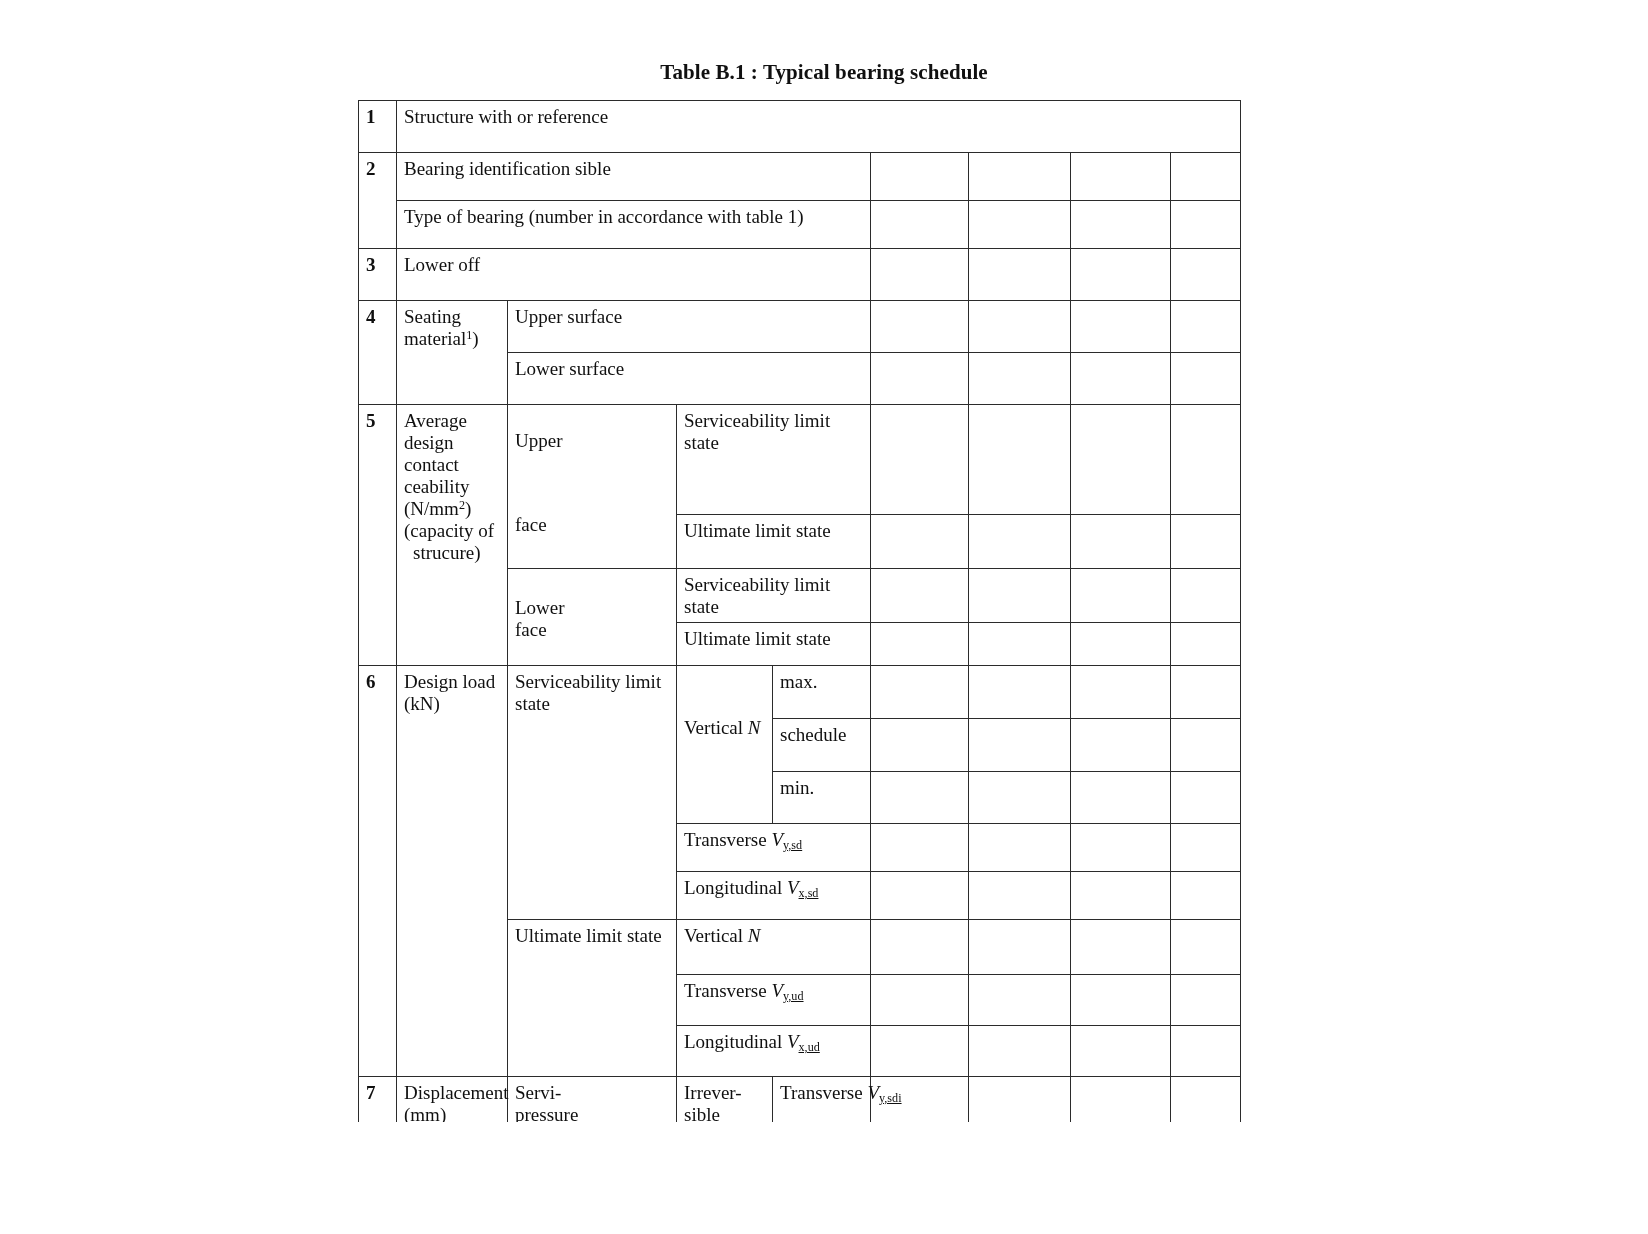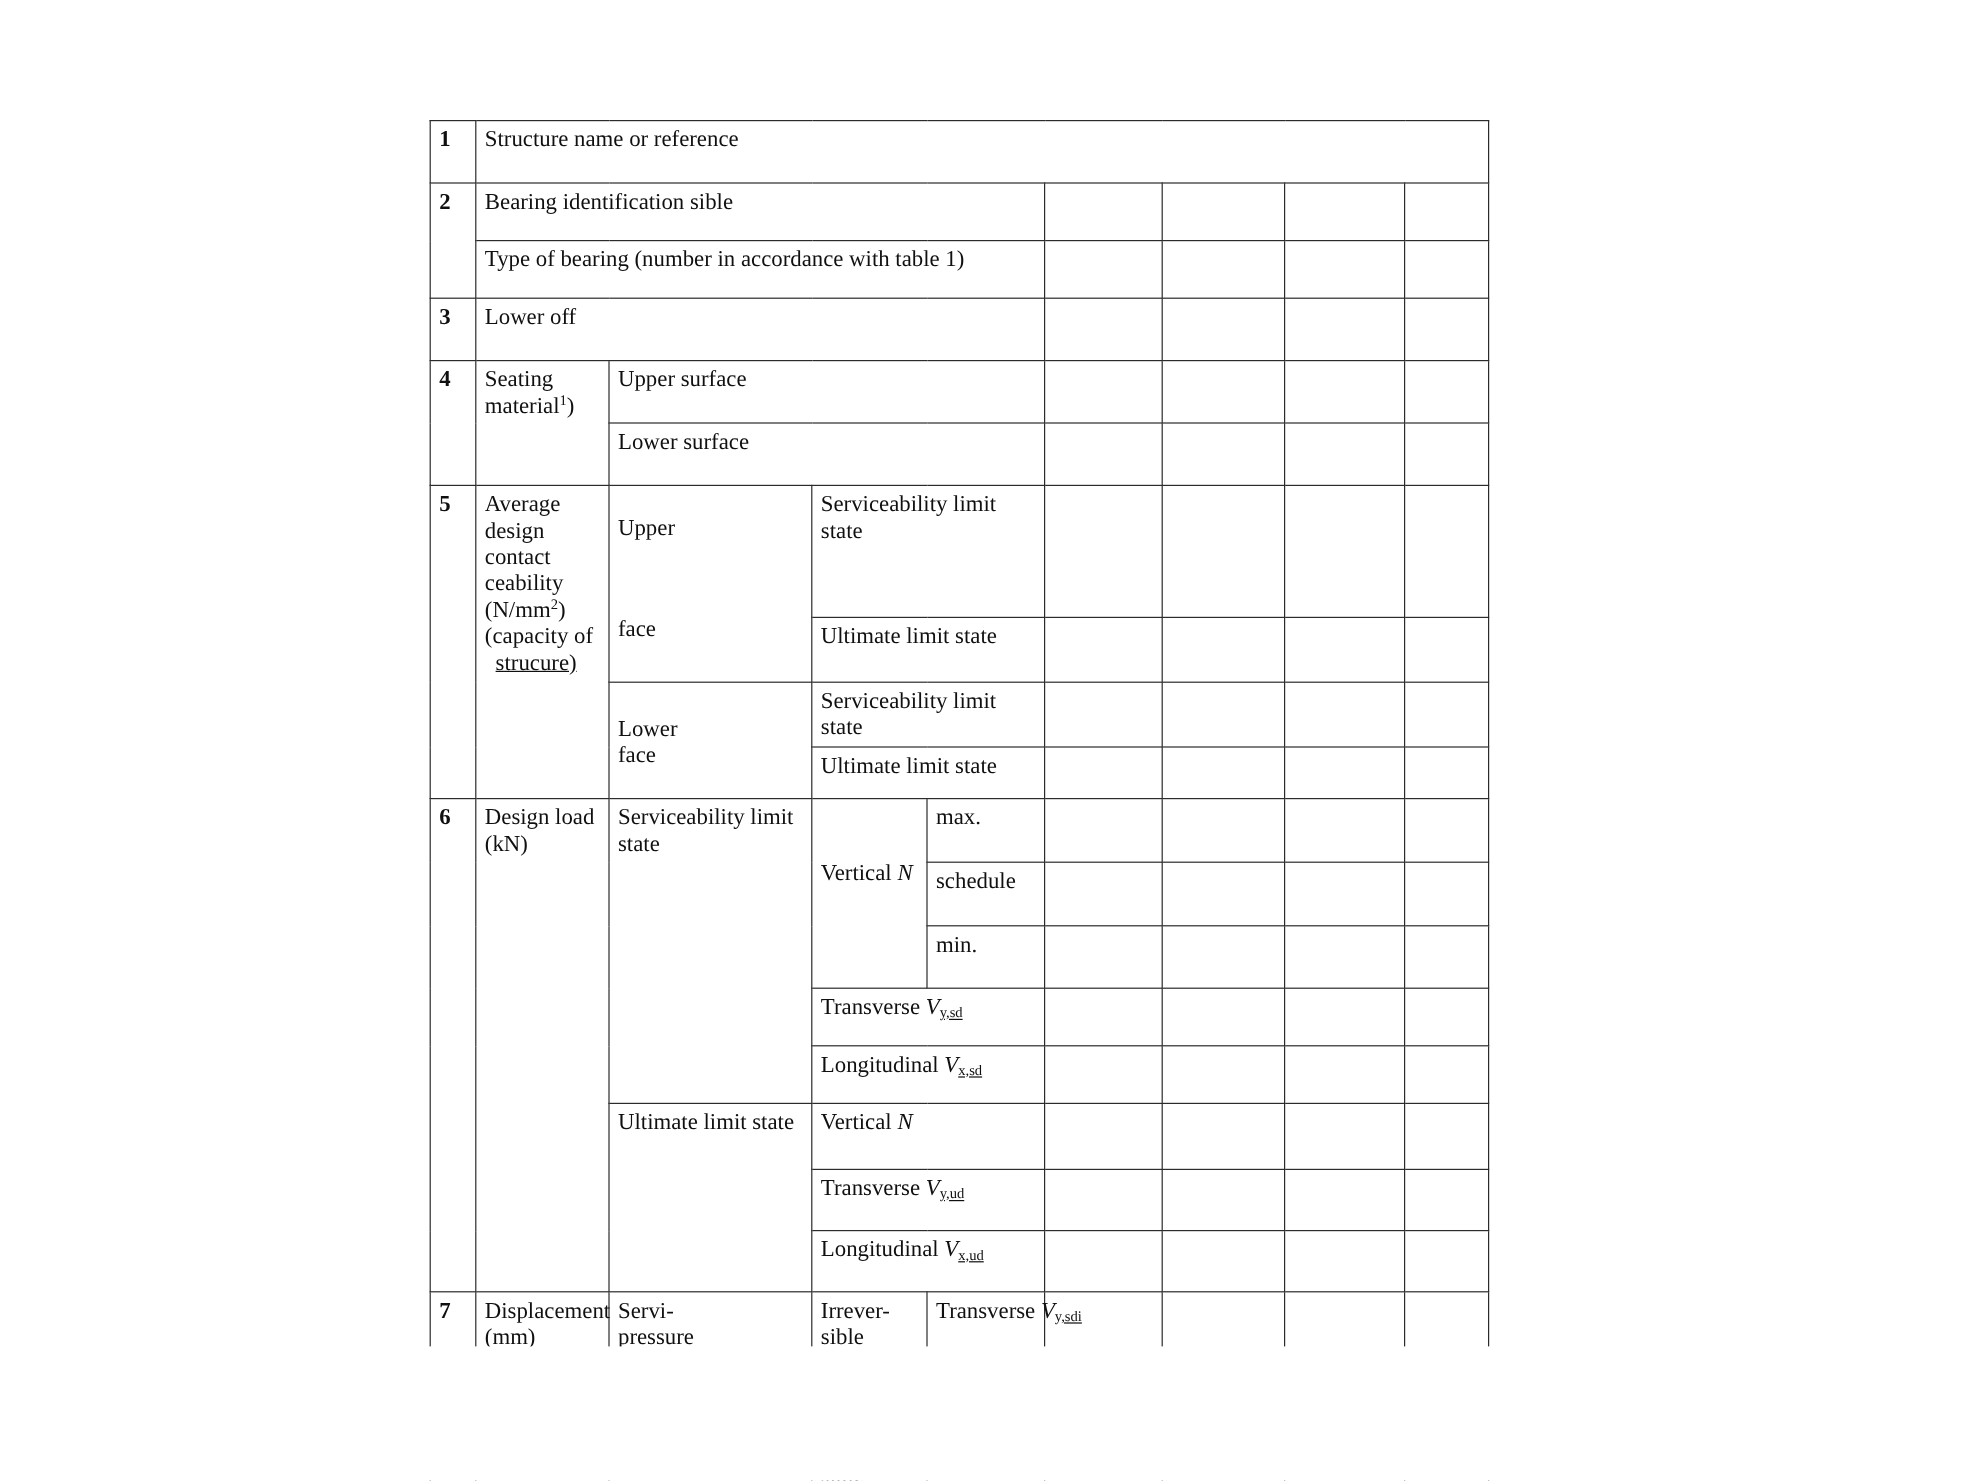--- a/index.html
+++ b/index.html
@@ -77,57 +77,57 @@
     line-height: 0;
   }
   sub { vertical-align: -0.22em; text-decoration: underline; }
   sup { vertical-align: 0.52em; }
 
   i, .ital { font-style: italic; }
 
   .indent-strucure {
     padding-left: 9px;
     display: block;
-    text-decoration: underline;
   }
 
   
   .clip-mask {
     position: absolute;
     left: 0;
     top: 1122px;
     width: 1648px;
     height: 112px;
     background: #ffffff;
   }
 </style>
 </head>
 <body>
 
 <div class="page">
 
+  <div class="title">Table B.1 : Typical bearing schedule</div>
 
   <div class="table-wrap">
     <table class="sched">
       <colgroup>
         <col style="width:38px">
         <col style="width:111px">
         <col style="width:169px">
         <col style="width:96px">
         <col style="width:98px">
         <col style="width:98px">
         <col style="width:102px">
         <col style="width:100px">
         <col style="width:70px">
       </colgroup>
 
       <tbody>
           <tr>
         <td class="num" rowspan="1">1</td>
-        <td colspan="8" style="height:42px">Structure name or reference</td>
+        <td colspan="8" style="height:42px">Structure with or reference</td>
       </tr>
 
       <tr>
         <td class="num" rowspan="2">2</td>
         <td colspan="4" style="height:38px">Bearing identification sible</td>
         <td class="data"></td>
         <td class="data"></td>
         <td class="data"></td>
         <td class="data"></td>
       </tr>

